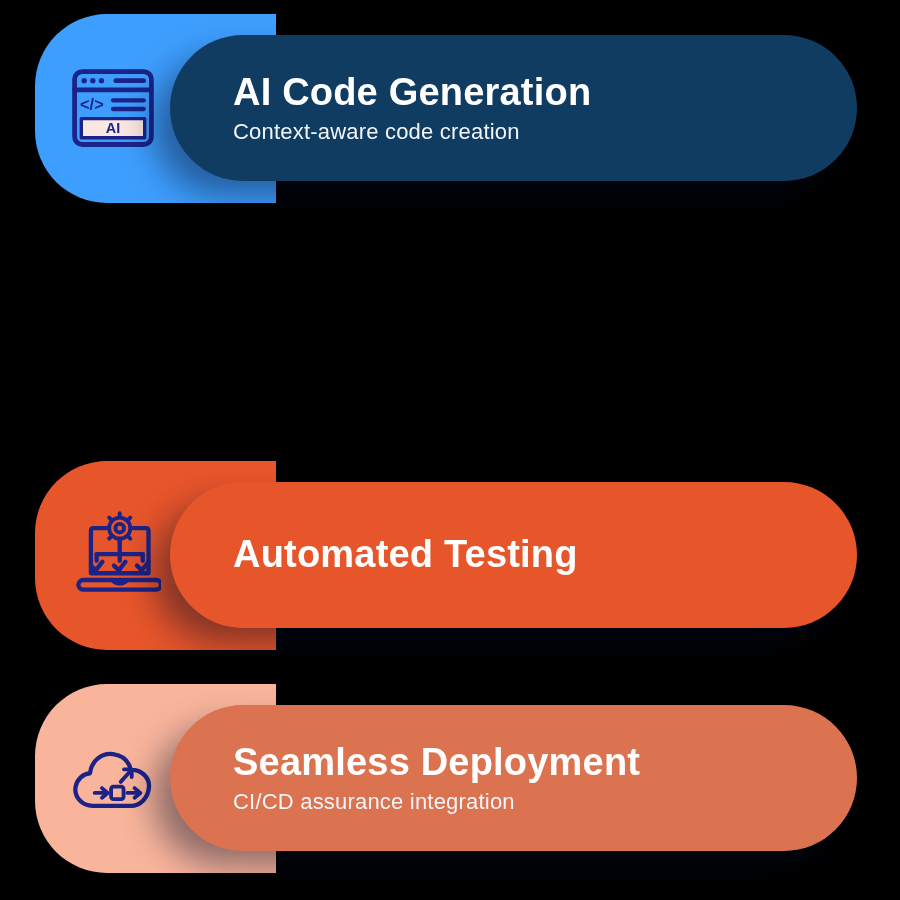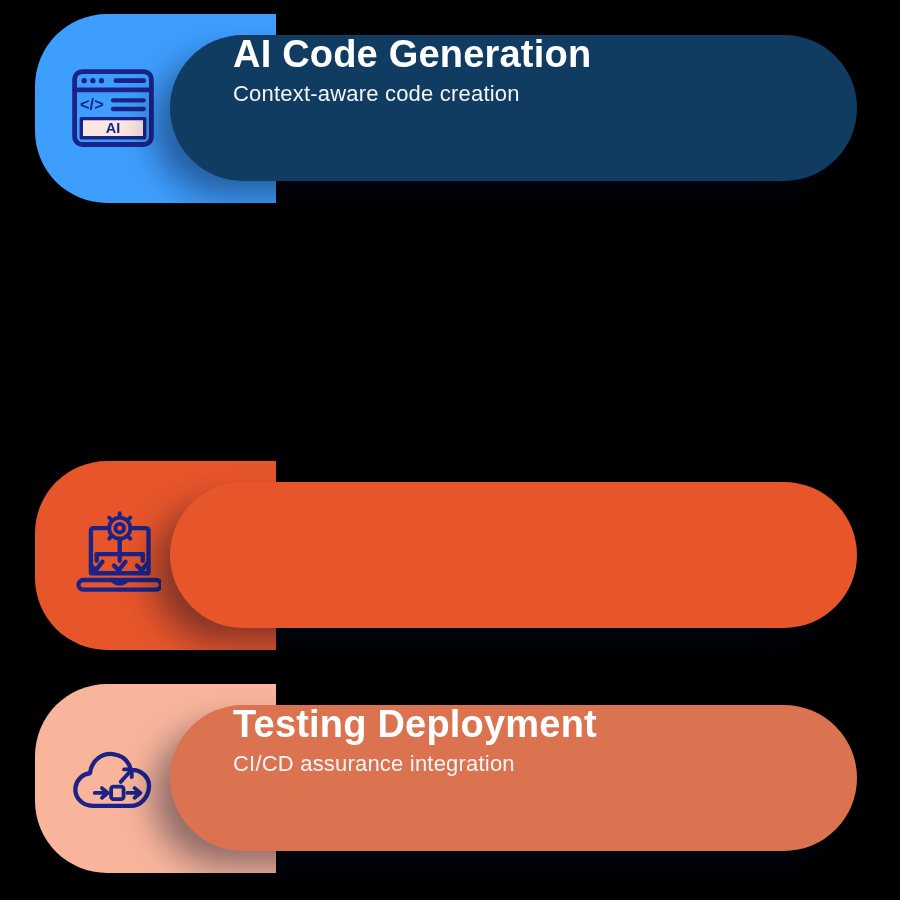--- a/index.html
+++ b/index.html
@@ -19,21 +19,21 @@
   .icon{
     position:absolute;left:30px;top:50%;transform:translateY(-50%);
     width:96px;height:96px;
   }
   .icon *{vector-effect:none}
   .pill{
     position:absolute;left:135px;top:21px;width:687px;height:146px;
     border-radius:73px;
     background:var(--pill);
     box-shadow:-20px 18px 34px -4px rgba(5,10,35,.45);
-    display:flex;flex-direction:column;justify-content:flex-start;gap:7px;
+    display:flex;flex-direction:column;justify-content:center;gap:7px;
     padding-left:63px;box-sizing:border-box;
   }
   .title{
     font-size:38px;font-weight:700;color:var(--text);
     line-height:1.05;letter-spacing:.2px;
   }
   .subtitle{
     font-size:22px;font-weight:400;color:var(--text-soft);
     line-height:1.05;letter-spacing:.2px;
   }
@@ -89,37 +89,38 @@
         <line x1="57" y1="48" x2="57" y2="55"></line>
         <line x1="81" y1="48" x2="81" y2="55"></line>
         <polyline points="27,60 32,65 39,56"></polyline>
         <polyline points="51,60 56,65 63,56"></polyline>
         <polyline points="75,60 80,65 87,56"></polyline>
         <rect x="14" y="75" width="86" height="10" rx="5"></rect>
         <path d="M49,75 Q57,82 65,75"></path>
       </svg>
     </div>
     <div class="pill" style="--pill: #E7562B;">
+      <div class="title">Automated Testing</div>
     </div>
   </div>
 
   <div class="row" style="top: 684px; --block: #F9B59C;">
     <div class="block">
       <svg class="icon" viewBox="0 0 100 100" fill="none" stroke="var(--stroke)" stroke-width="4.5" stroke-linecap="round" stroke-linejoin="round">
         <path d="M29,78 C17,78 9.5,68 11,58.5 C12.4,50 19,44.5 26,44 C27.5,31 38.5,22.5 50,24 C60,25.3 66.5,31.5 68.5,40.5 C79.5,40 88,48.5 87.5,58 C87,69 79,78 68.5,78 Z"></path>
         <rect x="48" y="58" width="13" height="13" rx="2.5" stroke-width="4"></rect>
         <g stroke-width="4">
           <line x1="31" y1="64.5" x2="40" y2="64.5"></line>
           <polyline points="38.5,59.5 44.5,64.5 38.5,69.5"></polyline>
           <line x1="65" y1="64.5" x2="74" y2="64.5"></line>
           <polyline points="72.5,59.5 78.5,64.5 72.5,69.5"></polyline>
           <line x1="58" y1="53" x2="68" y2="42"></line>
           <polyline points="61.5,40 69.5,40 69.5,48"></polyline>
         </g>
       </svg>
     </div>
     <div class="pill" style="--pill: #DC7350;">
-      <div class="title">Testing Deployment</div>
+      <div class="title">Seamless Deployment</div>
       <div class="subtitle">CI/CD assurance integration</div>
     </div>
   </div>
 
 </div>
 
 </body></html>

